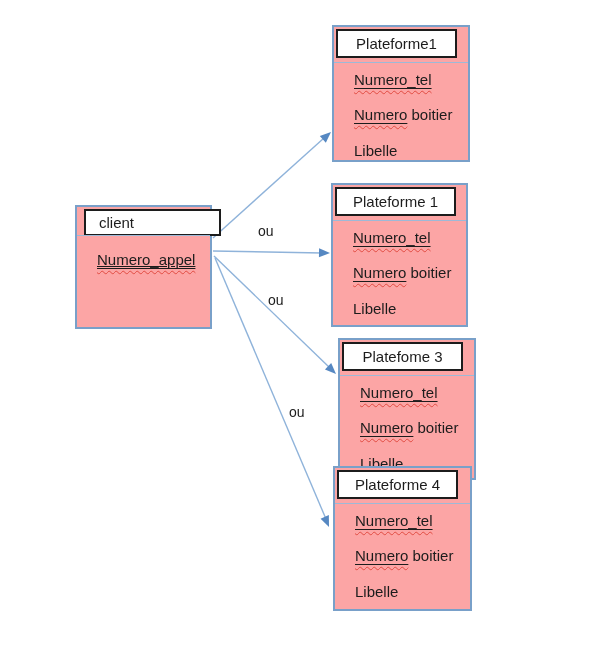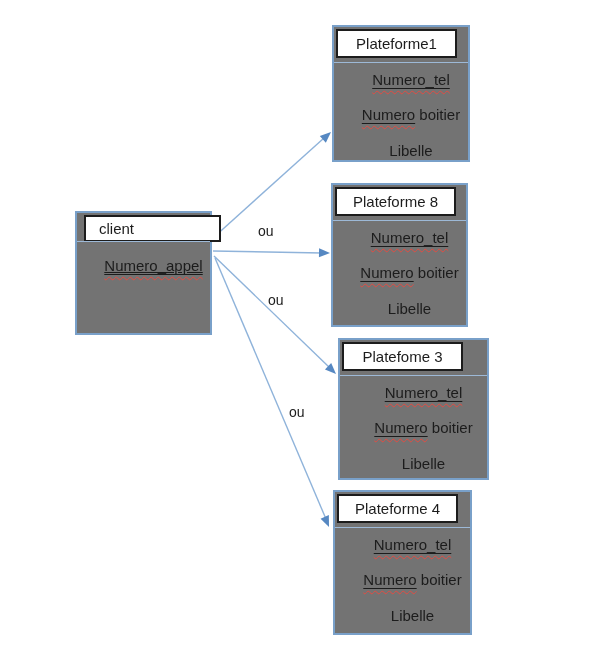--- a/index.html
+++ b/index.html
@@ -2,39 +2,39 @@
 <html><head>
 <meta charset="utf-8">
 <style>
   html,body { margin:0; padding:0; background:#ffffff; }
   .canvas {
     position:relative; width:601px; height:667px; background:#ffffff;
     font-family:"Liberation Sans", sans-serif; color:#1c1c1c; overflow:hidden;
   }
   svg.connectors { position:absolute; left:0; top:0; width:601px; height:667px; pointer-events:none; }
 
-  .ebox { position:absolute; border:2px solid #79a0c9; background:#737373; box-sizing:border-box; }
-  .client { left:75px;  top:211px; width:137px; height:124px; }
+  .ebox { position:absolute; border:2px solid #79a0c9; background:#fca5a5; box-sizing:border-box; }
+  .client { left:75px;  top:205px; width:137px; height:124px; }
   .p1     { left:332px; top:25px;  width:138px; height:137px; }
   .p2     { left:331px; top:183px; width:137px; height:144px; }
-  .p3     { left:338px; top:338px; width:151px; height:142px; }
-  .p4     { left:333px; top:490px; width:139px; height:145px; }
+  .p3     { left:338px; top:338px; width:138px; height:142px; }
+  .p4     { left:333px; top:466px; width:139px; height:145px; }
 
   .etitle {
     position:absolute; left:2px; top:2px; width:117px; height:25px;
     border:2px solid #1c1c1c; background:#ffffff; box-sizing:content-box;
     display:flex; align-items:center; justify-content:center;
     font-size:15px; white-space:nowrap;
   }
   .client .etitle { left:7px; width:120px; height:23px; justify-content:flex-start; padding-left:13px; }
 
   .esep { position:absolute; left:0; right:0; top:35px; border-top:1px solid #9db9d7; }
   .client .esep { top:28px; }
 
-  .efield { position:absolute; left:0; right:0; text-align:center; font-size:15px; line-height:18px; white-space:nowrap;padding-left:20px; }
+  .efield { position:absolute; left:0; right:0; text-align:left; font-size:15px; line-height:18px; white-space:nowrap;padding-left:20px; }
   .fr1 { top:44px; } .fr2 { top:79px; } .fr3 { top:115px; }
   .fc1 { top:44px;text-decoration:underline; } .fc2 { top:85px; }
 
   
   .mk { text-decoration-line:underline; text-decoration-color:#1c1c1c;
         text-decoration-thickness:1.2px; text-underline-offset:3px; }
   
   .sq { text-decoration-line:underline; text-decoration-style:wavy;
         text-decoration-color:#e14b42; text-decoration-thickness:1px;
         text-underline-offset:4.5px; }
@@ -77,21 +77,21 @@
       <span>Plateforme1</span>
     </div>
     <div class="esep"></div>
     <div class="efield fr1"><span class="mk"><span class="sq">Numero_tel</span></span><span></span></div>
     <div class="efield fr2"><span class="mk"><span class="sq">Numero</span></span><span> boitier</span></div>
     <div class="efield fr3"><span class="mk"><span class="sq"></span></span><span>Libelle</span></div>
   </div>
 
   <div class="ebox p2">
     <div class="etitle">
-      <span>Plateforme 8</span>
+      <span>Plateforme 1</span>
     </div>
     <div class="esep"></div>
     <div class="efield fr1"><span class="mk"><span class="sq">Numero_tel</span></span><span></span></div>
     <div class="efield fr2"><span class="mk"><span class="sq">Numero</span></span><span> boitier</span></div>
     <div class="efield fr3"><span class="mk"><span class="sq"></span></span><span>Libelle</span></div>
   </div>
 
   <div class="ebox p3">
     <div class="etitle">
       <span>Platefome 3</span>

